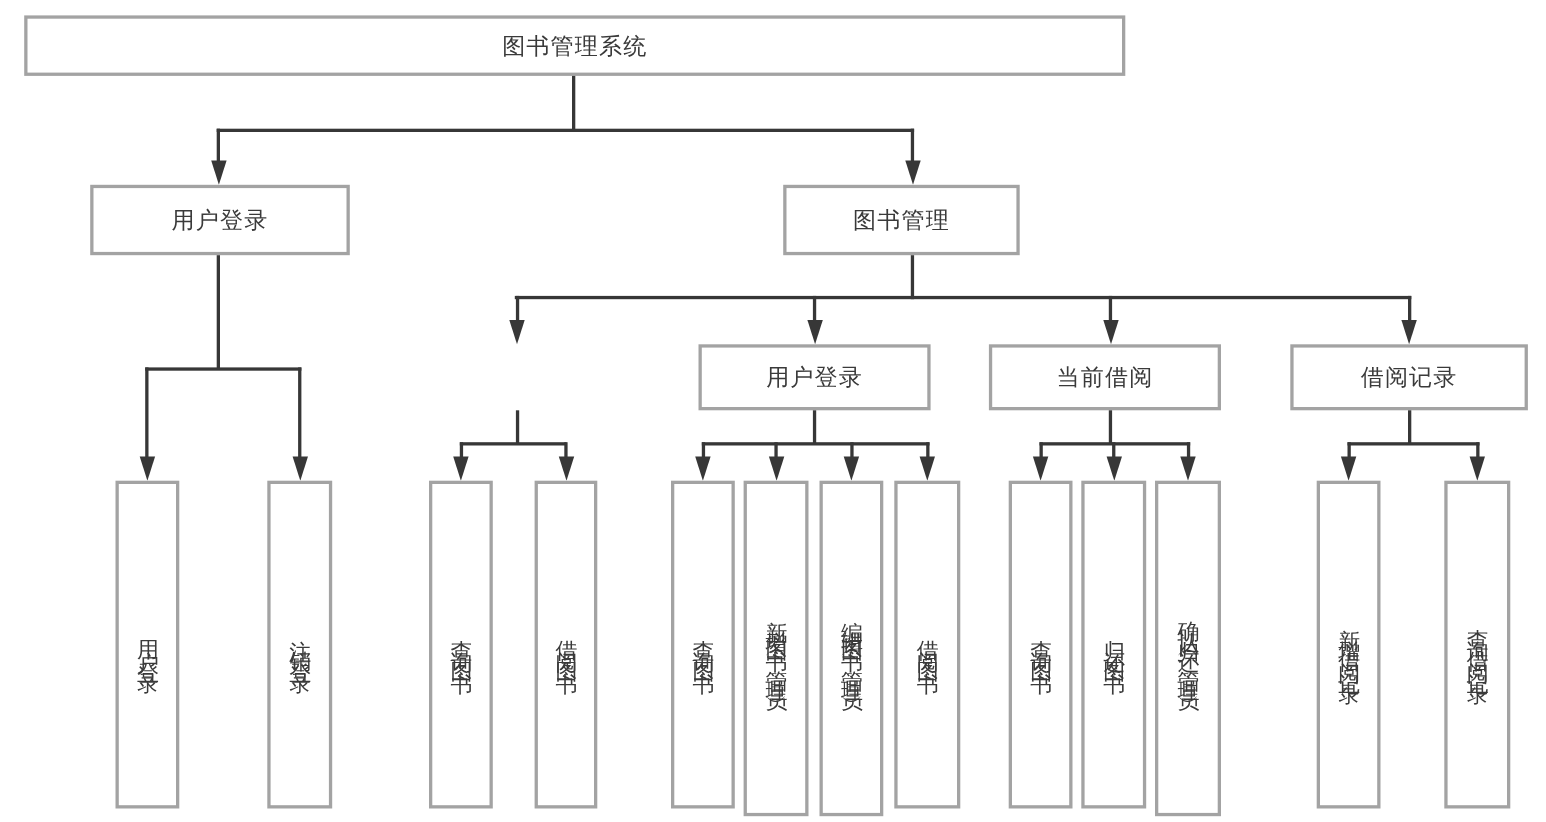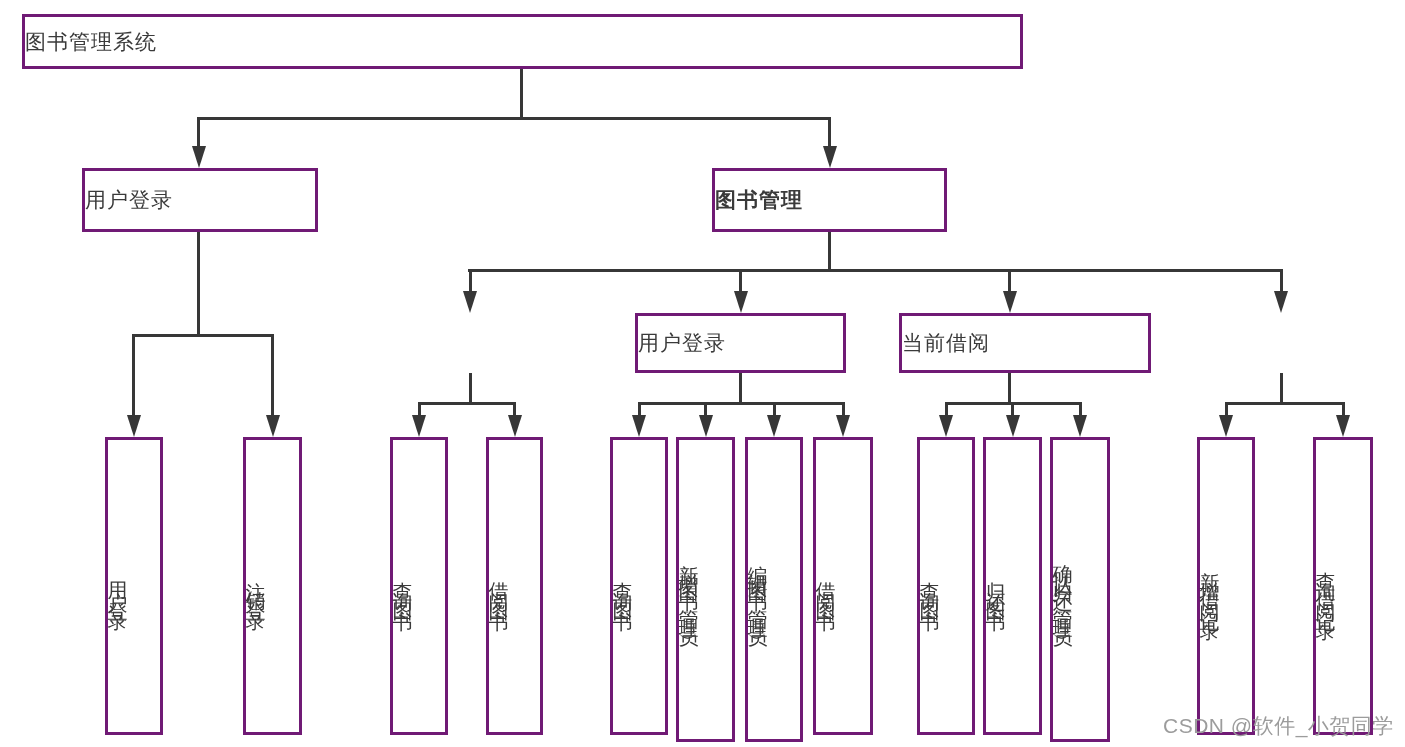--- a/index.html
+++ b/index.html
@@ -1,22 +1,22 @@
 <!DOCTYPE html>
 <html><head>
 <meta charset="utf-8">
 <style>
   html,body{margin:0;padding:0;background:#ffffff;}
   .stage{
     position:relative;width:1405px;height:747px;background:#ffffff;overflow:hidden;
     font-family:"Liberation Sans","DejaVu Sans",sans-serif;color:#3a3a3a;
   }
   .box{
-    position:absolute;box-sizing:border-box;border:3px solid #701a75;background:#ffffff;
-    display:flex;align-items:center;justify-content:flex-start;
+    position:absolute;box-sizing:border-box;border:3px solid #a3a3a3;background:#ffffff;
+    display:flex;align-items:center;justify-content:center;
   }
   .box.h span{font-size:21px;letter-spacing:1px;white-space:nowrap;}
   .box.v span{
     writing-mode:vertical-rl;text-orientation:mixed;
     font-size:20px;letter-spacing:10px;line-height:1;white-space:nowrap;
   }
   .box.v.long span{letter-spacing:9px;}
   .vl{position:absolute;width:3px;background:#373737;}
   .hl{position:absolute;height:3px;background:#373737;}
   .ar{
@@ -41,21 +41,21 @@
   <div class="vl" style="left:520px;top:69px;height:50px;"></div>
   <div class="hl" style="left:197px;top:117px;width:634px;"></div>
   <div class="vl" style="left:197px;top:117px;height:30px;"></div>
   <div class="ar" style="left:191.5px;top:146px;"></div>
   <div class="vl" style="left:828px;top:117px;height:30px;"></div>
   <div class="ar" style="left:822.5px;top:146px;"></div>
 
   <div class="box h" style="left:82px;top:168px;width:236px;height:64px;">
     <span>用户登录</span>
   </div>
-  <div class="box h" style="left:712px;top:168px;width:235px;height:64px;font-weight:bold;">
+  <div class="box h" style="left:712px;top:168px;width:215px;height:64px;">
     <span>图书管理</span>
   </div>
 
   <div class="vl" style="left:197px;top:232px;height:104px;"></div>
   <div class="hl" style="left:132px;top:334px;width:142px;"></div>
   <div class="vl" style="left:132px;top:334px;height:82px;"></div>
   <div class="ar" style="left:126.5px;top:415px;"></div>
   <div class="vl" style="left:271px;top:334px;height:82px;"></div>
   <div class="ar" style="left:265.5px;top:415px;"></div>
 
@@ -66,22 +66,25 @@
   <div class="vl" style="left:739px;top:269px;height:24px;"></div>
   <div class="ar" style="left:733.5px;top:291px;"></div>
   <div class="vl" style="left:1008px;top:269px;height:24px;"></div>
   <div class="ar" style="left:1002.5px;top:291px;"></div>
   <div class="vl" style="left:1279.5px;top:269px;height:24px;"></div>
   <div class="ar" style="left:1274px;top:291px;"></div>
 
   <div class="box h" style="left:635px;top:313px;width:211px;height:60px;">
     <span>用户登录</span>
   </div>
-  <div class="box h" style="left:899px;top:313px;width:252px;height:60px;">
+  <div class="box h" style="left:899px;top:313px;width:211px;height:60px;">
     <span>当前借阅</span>
+  </div>
+  <div class="box h" style="left:1173px;top:313px;width:216px;height:60px;">
+    <span>借阅记录</span>
   </div>
 
   <div class="vl" style="left:468.5px;top:373px;height:31px;"></div>
   <div class="hl" style="left:417.5px;top:402px;width:97px;"></div>
   <div class="vl" style="left:417.5px;top:402px;height:15px;"></div>
   <div class="ar" style="left:412px;top:415px;"></div>
   <div class="vl" style="left:513px;top:402px;height:15px;"></div>
   <div class="ar" style="left:507.5px;top:415px;"></div>
 
   <div class="vl" style="left:739px;top:373px;height:31px;"></div>
@@ -148,15 +151,14 @@
     <span>确认归还（管理员）</span>
   </div>
 
   <div class="box v" style="left:1197px;top:437px;width:58px;height:298px;">
     <span>新增借阅记录</span>
   </div>
   <div class="box v" style="left:1313px;top:437px;width:60px;height:298px;">
     <span>查询借阅记录</span>
   </div>
 
-  <div class="watermark">CSDN @软件_小贺同学</div>
 
 </div>
 
 </body></html>

